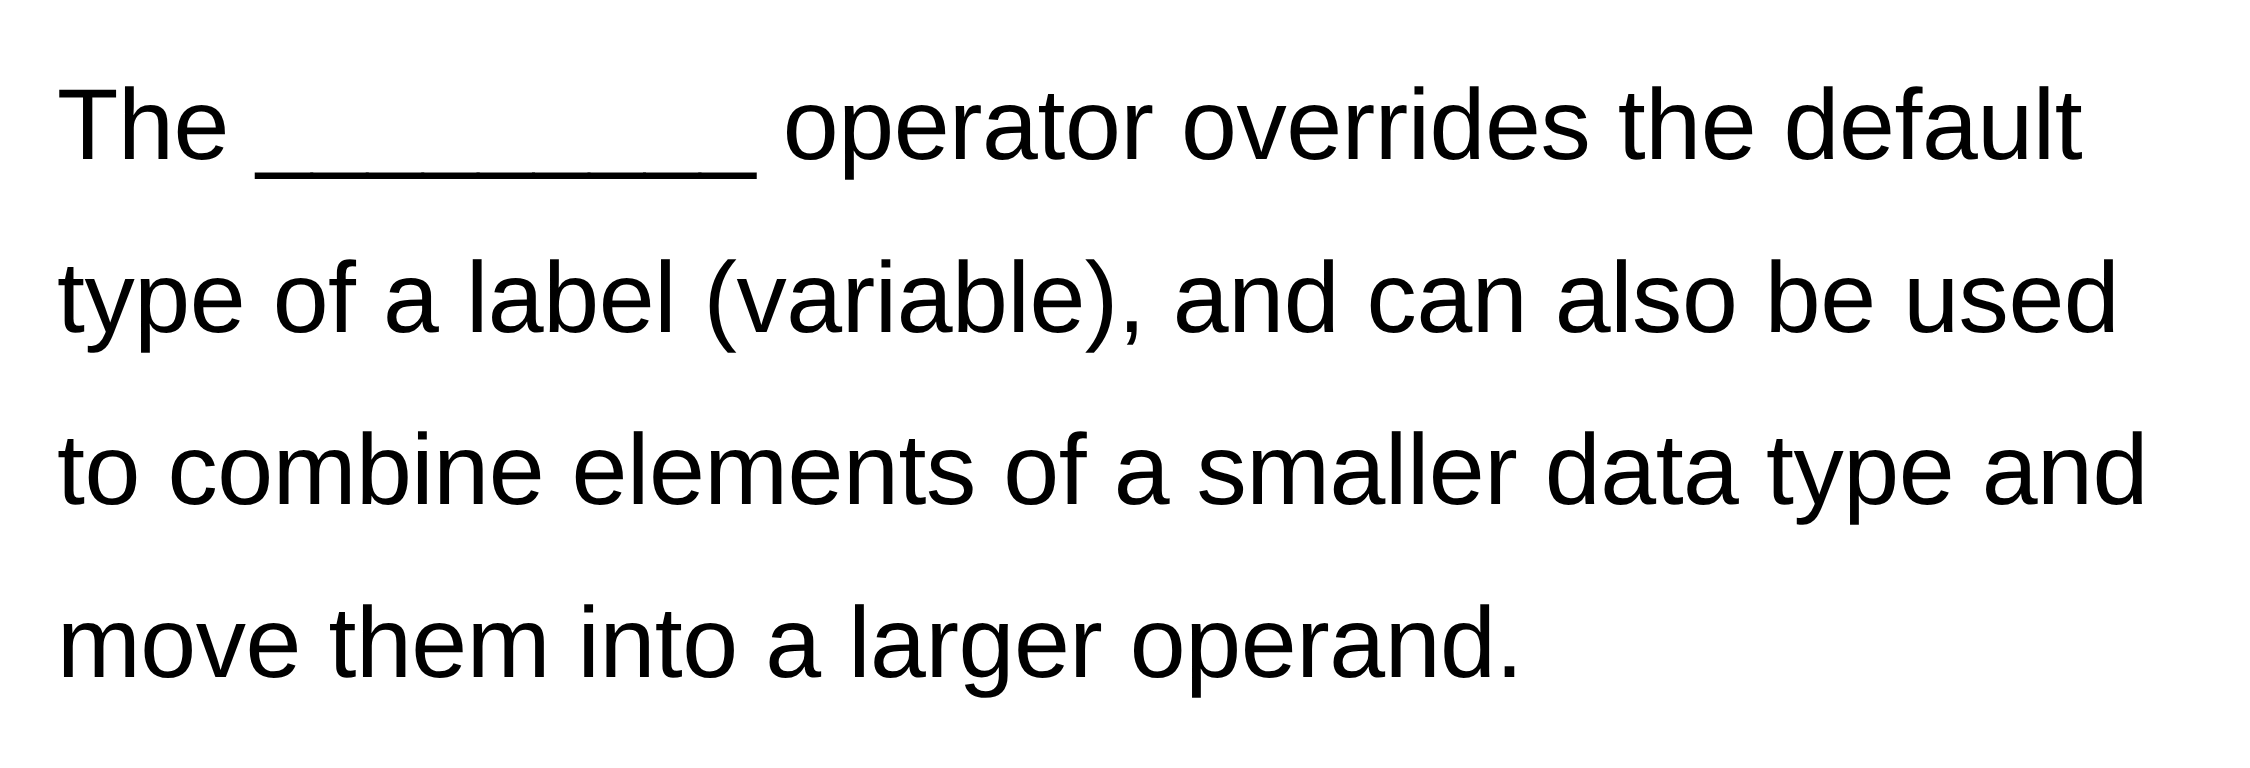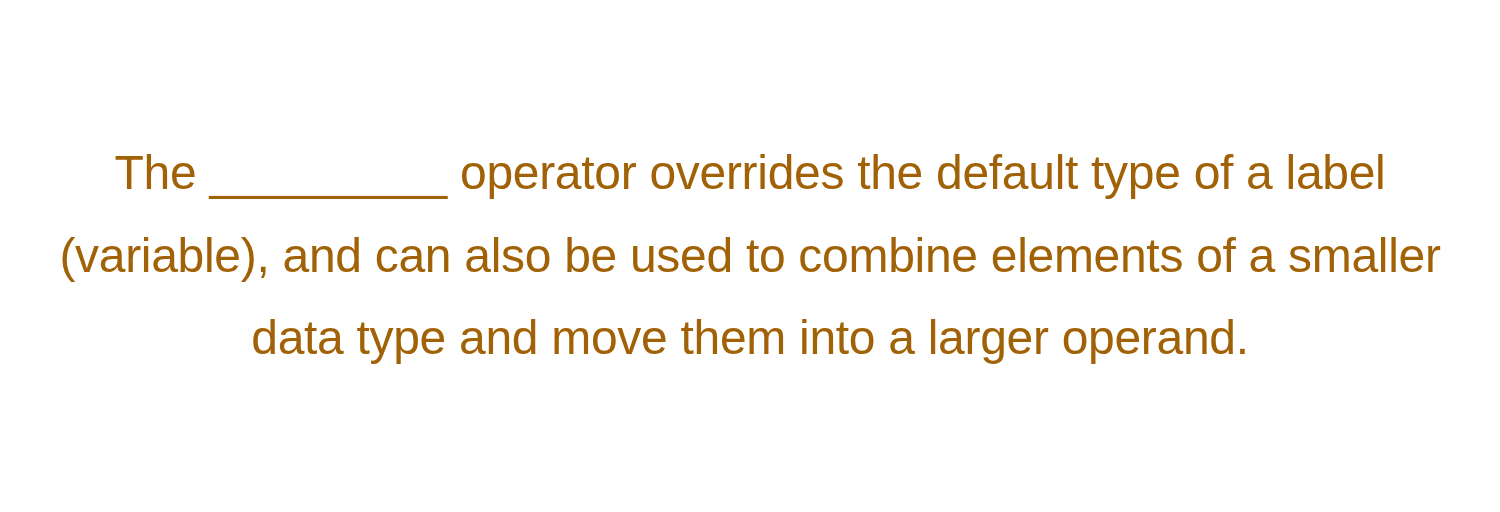--- a/index.html
+++ b/index.html
@@ -10,24 +10,23 @@
     body {
       width: 1500px;
       height: 512px;
       background: #ffffff;
       font-family: -apple-system, BlinkMacSystemFont, "Segoe UI", Helvetica, Arial, sans-serif;
       display: flex;
       align-items: center;
       padding: 0 38px;
     }
     .question-text {
-      font-size: 48px;
+      font-size: 67px;
       line-height: 1.72;
-      color: #a16207;
+      color: #000000;
       font-weight: 400;
       letter-spacing: -0.3px;
-      text-align: center;
     }
   </style>
 </head>
 <body>
 
 <p class="question-text">The _________ operator overrides the default type of a label (variable), and can also be used to combine elements of a smaller data type and move them into a larger operand.</p>
 
 </body></html>

